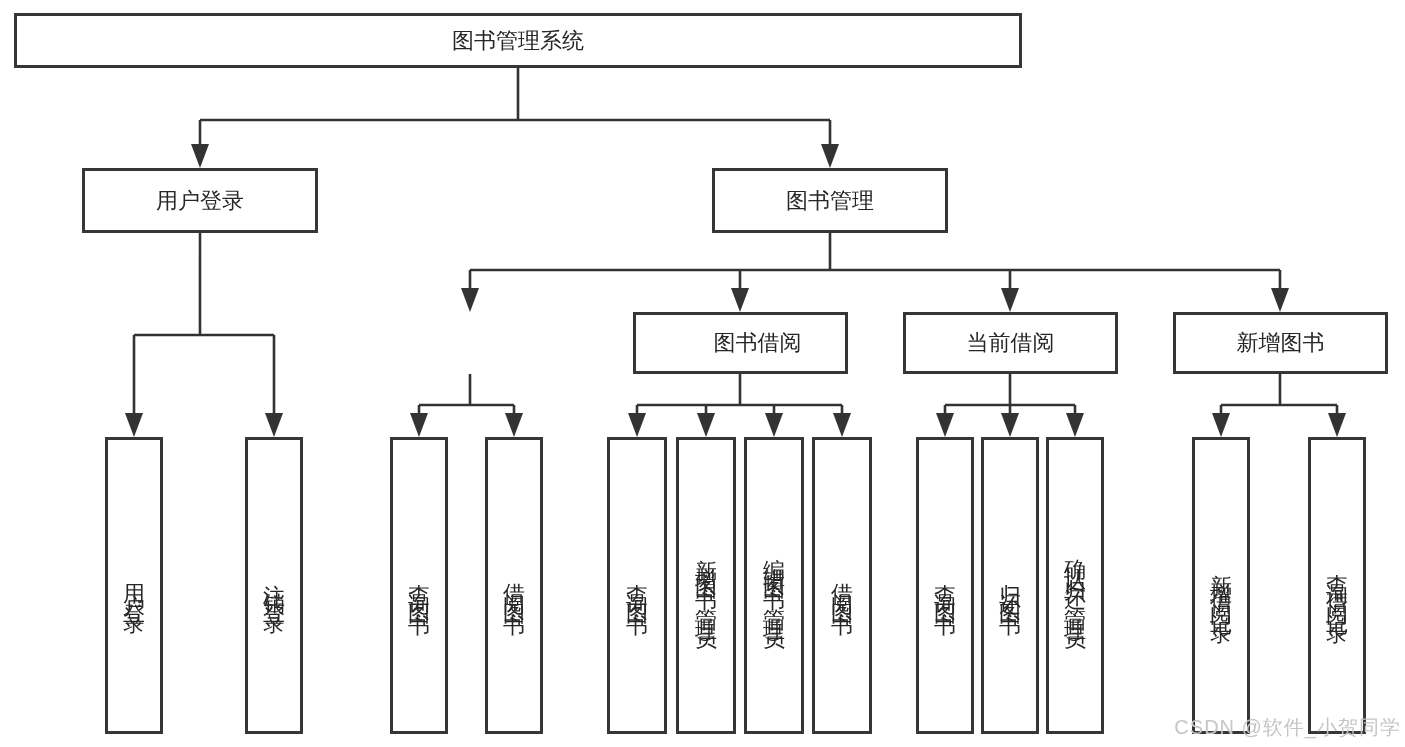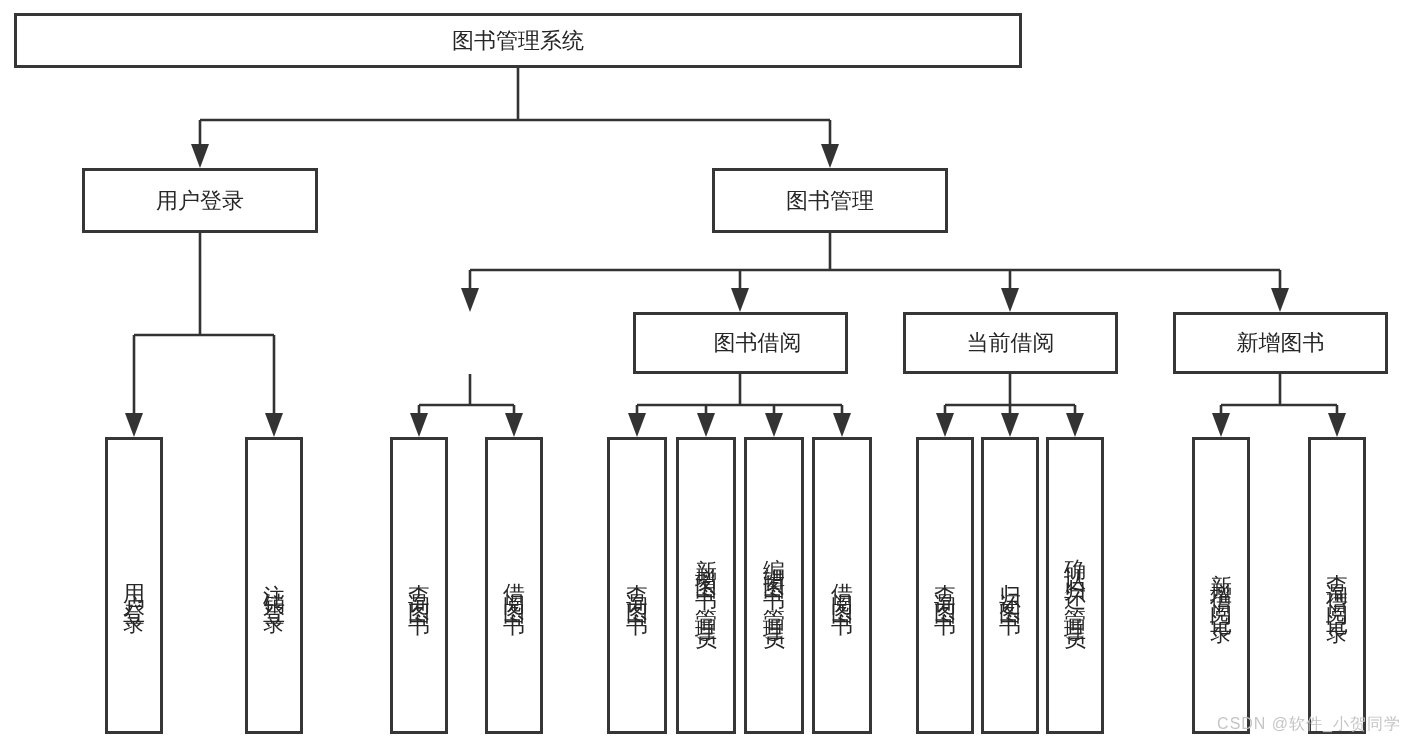--- a/index.html
+++ b/index.html
@@ -42,21 +42,21 @@
     writing-mode: vertical-lr;
     text-orientation: mixed;
     letter-spacing: 10px;
     line-height: 1;
   }
   #watermark {
     position: absolute;
     right: 4px;
     top: 714px;
     z-index: 3;
-    font-size: 16px;
+    font-size: 20px;
     color: #c5c5c5;
     letter-spacing: 1px;
     white-space: nowrap;
   }
   .stroke { stroke: #333333; stroke-width: 2.6; fill: none; }
   .arrow  { fill: #333333; stroke: none; }
 </style>
 </head>
 <body>
 

